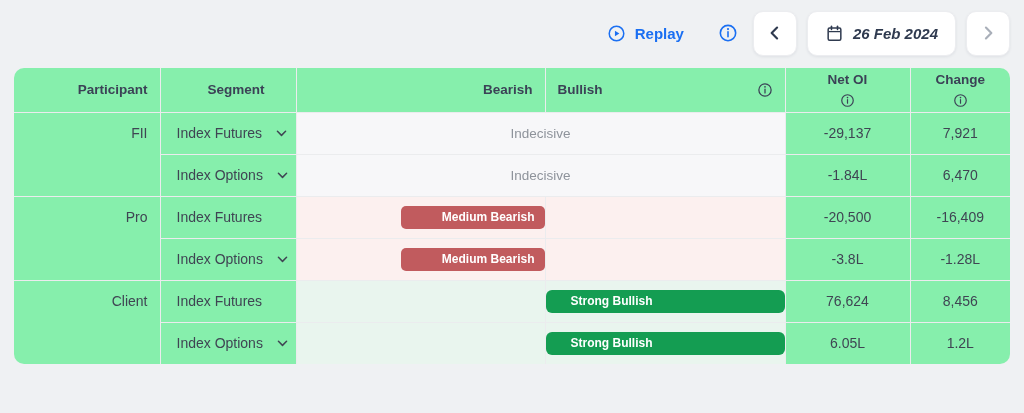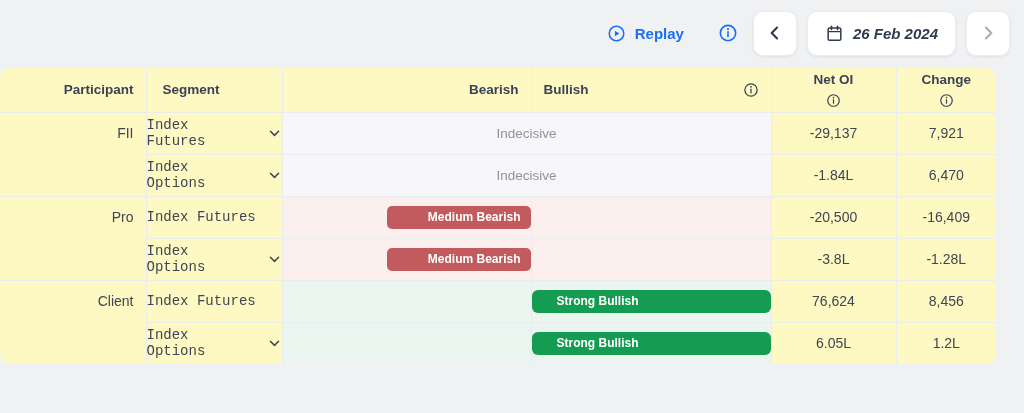--- a/index.html
+++ b/index.html
@@ -15,34 +15,34 @@
   .spacer{flex:1;}
   .replay{margin-right:34px;}
   .info-solo{margin-right:15px;color:#1a6ff2;cursor:pointer;}
   .btn{background:#fff;border:1px solid #ecedf0;border-radius:10px;height:45px;
        box-shadow:0 1px 3px rgba(25,35,60,.08);display:flex;align-items:center;justify-content:center;
        cursor:pointer;color:#2f3a4f;box-sizing:border-box;font-style:italic;}
   .navbtn{width:44px;}
   .navbtn.disabled{color:#a9afb9;}
   .datebtn{gap:9px;padding:0 17px;font-size:15px;font-weight:600;margin:0 10px;
            font-family:"Liberation Sans","DejaVu Sans",sans-serif;}
-  .card{margin:4px 14px 0 0;background:#fef9c3;border-radius:10px;overflow:hidden;width:996px;}
+  .card{margin:4px 14px 0 14px;background:#86efac;border-radius:10px;overflow:hidden;width:996px;}
   table{border-collapse:collapse;border-style:hidden;table-layout:fixed;width:996px;font-size:14px;}
   th,td{border:1px solid #ebecee;padding:0;box-sizing:border-box;}
   th{height:44px;font-size:13.5px;font-weight:700;color:#3b4256;}
   td{height:42px;color:#3f4553;}
   .th-part{text-align:right;padding-right:12px;}
-  .th-seg{text-align:left;padding-left:16px;}
+  .th-seg{text-align:center;padding-left:16px;}
   .th-bear{text-align:right;padding-right:12px;}
   .hwrap{display:flex;align-items:center;justify-content:space-between;padding:0 12px;}
   .hcenter{display:flex;align-items:center;justify-content:center;gap:6px;flex-direction:column;}
   .hicon{color:#3b4256;cursor:pointer;flex:none;}
   .part{ text-align:right;padding-right:12px;font-weight:400;vertical-align:top;}
   .part span{display:inline-block;margin-top:12px;}
-  .seg{cursor:pointer;font-family:Liberation Mono, monospace;}
+  .seg{padding-left:16px;cursor:pointer;}
   .segwrap{display:flex;align-items:center;gap:12px;}
   .chev{color:#3f4553;flex:none;}
   .indec{background:#f7f7f9;color:#8e939b;text-align:center;font-size:13.5px;}
   .bearbg{background:#fcf0ef;}
   .bullbg{background:#e9f5ee;}
   .badge{display:block;height:23px;line-height:23px;color:#fff;font-weight:700;font-size:12px;box-sizing:border-box;}
   .badge.red{width:144px;margin-left:auto;text-align:right;padding-right:10px;background:#c15b5e;border-radius:5px;}
   .badge.green{width:239px;margin-right:auto;text-align:left;padding-left:25px;background:#149d52;border-radius:6px;}
   .num{text-align:center;}
   svg{display:block;}

